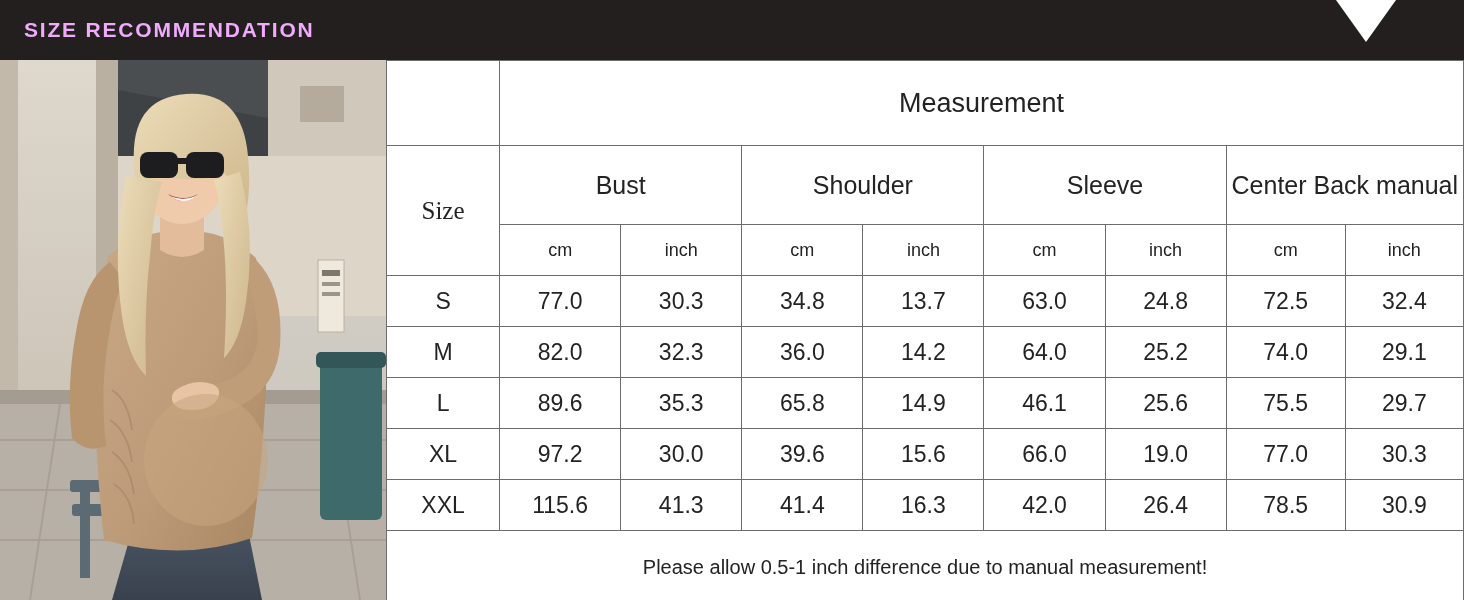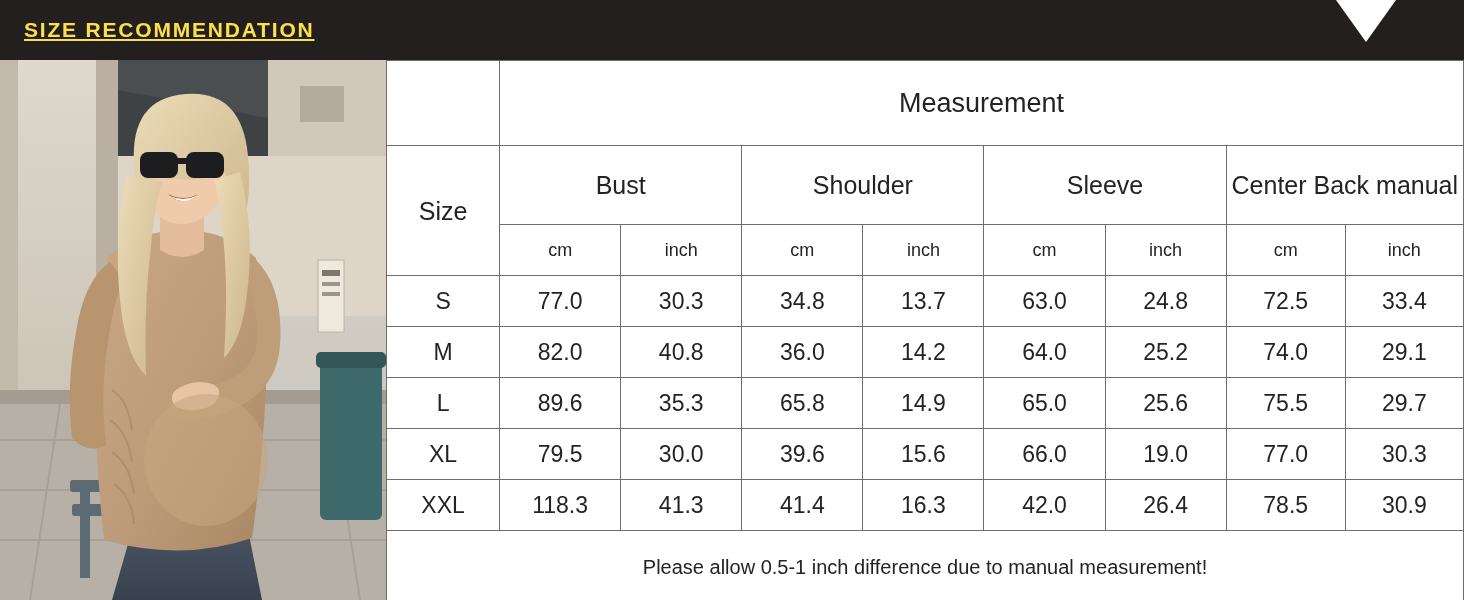--- a/index.html
+++ b/index.html
@@ -24,27 +24,26 @@
     position: absolute;
     top: 0;
     left: 0;
     width: 1464px;
     height: 60px;
     background: #231f1e;
     display: flex;
     align-items: center;
   }
   .header-title {
-    color: #fde047;
+    color: #f0abfc;
     font-size: 21px;
     font-weight: bold;
     letter-spacing: 1.8px;
     margin-left: 24px;
     white-space: nowrap;
-    text-decoration: underline;
   }
   .header-chevron {
     position: absolute;
     right: 68px;
     top: 0px;
     width: 60px;
     height: 42px;
   }
 
   
@@ -96,20 +95,21 @@
     border-left: 1px solid #6c6c6c;
   }
   .blank-cell { border-left: 1px solid #ffffff; border-top: 1px solid #ffffff; }
 
   .cell-meas {
     font-size: 27px;
     height: 84px;
   }
   .cell-size-head {
     font-size: 25px;
+    font-family: Liberation Serif, serif;
   }
   .cell-group {
     font-size: 25px;
     height: 78px;
     line-height: 1.12;
   }
   .cell-unit {
     font-size: 18px;
     height: 50px;
     color: #2d2d2d;
@@ -286,58 +286,58 @@
 
           <tr>
             <td class="cell-data">S</td>
             <td class="cell-data">77.0</td>
             <td class="cell-data">30.3</td>
             <td class="cell-data">34.8</td>
             <td class="cell-data">13.7</td>
             <td class="cell-data">63.0</td>
             <td class="cell-data">24.8</td>
             <td class="cell-data">72.5</td>
-            <td class="cell-data">33.4</td>
+            <td class="cell-data">32.4</td>
           </tr>
           <tr>
             <td class="cell-data">M</td>
             <td class="cell-data">82.0</td>
-            <td class="cell-data">40.8</td>
+            <td class="cell-data">32.3</td>
             <td class="cell-data">36.0</td>
             <td class="cell-data">14.2</td>
             <td class="cell-data">64.0</td>
             <td class="cell-data">25.2</td>
             <td class="cell-data">74.0</td>
             <td class="cell-data">29.1</td>
           </tr>
           <tr>
             <td class="cell-data">L</td>
             <td class="cell-data">89.6</td>
             <td class="cell-data">35.3</td>
             <td class="cell-data">65.8</td>
             <td class="cell-data">14.9</td>
-            <td class="cell-data">65.0</td>
+            <td class="cell-data">46.1</td>
             <td class="cell-data">25.6</td>
             <td class="cell-data">75.5</td>
             <td class="cell-data">29.7</td>
           </tr>
           <tr>
             <td class="cell-data">XL</td>
-            <td class="cell-data">79.5</td>
+            <td class="cell-data">97.2</td>
             <td class="cell-data">30.0</td>
             <td class="cell-data">39.6</td>
             <td class="cell-data">15.6</td>
             <td class="cell-data">66.0</td>
             <td class="cell-data">19.0</td>
             <td class="cell-data">77.0</td>
             <td class="cell-data">30.3</td>
           </tr>
           <tr>
             <td class="cell-data">XXL</td>
-            <td class="cell-data">118.3</td>
+            <td class="cell-data">115.6</td>
             <td class="cell-data">41.3</td>
             <td class="cell-data">41.4</td>
             <td class="cell-data">16.3</td>
             <td class="cell-data">42.0</td>
             <td class="cell-data">26.4</td>
             <td class="cell-data">78.5</td>
             <td class="cell-data">30.9</td>
           </tr>
 
           <tr class="note-row">

